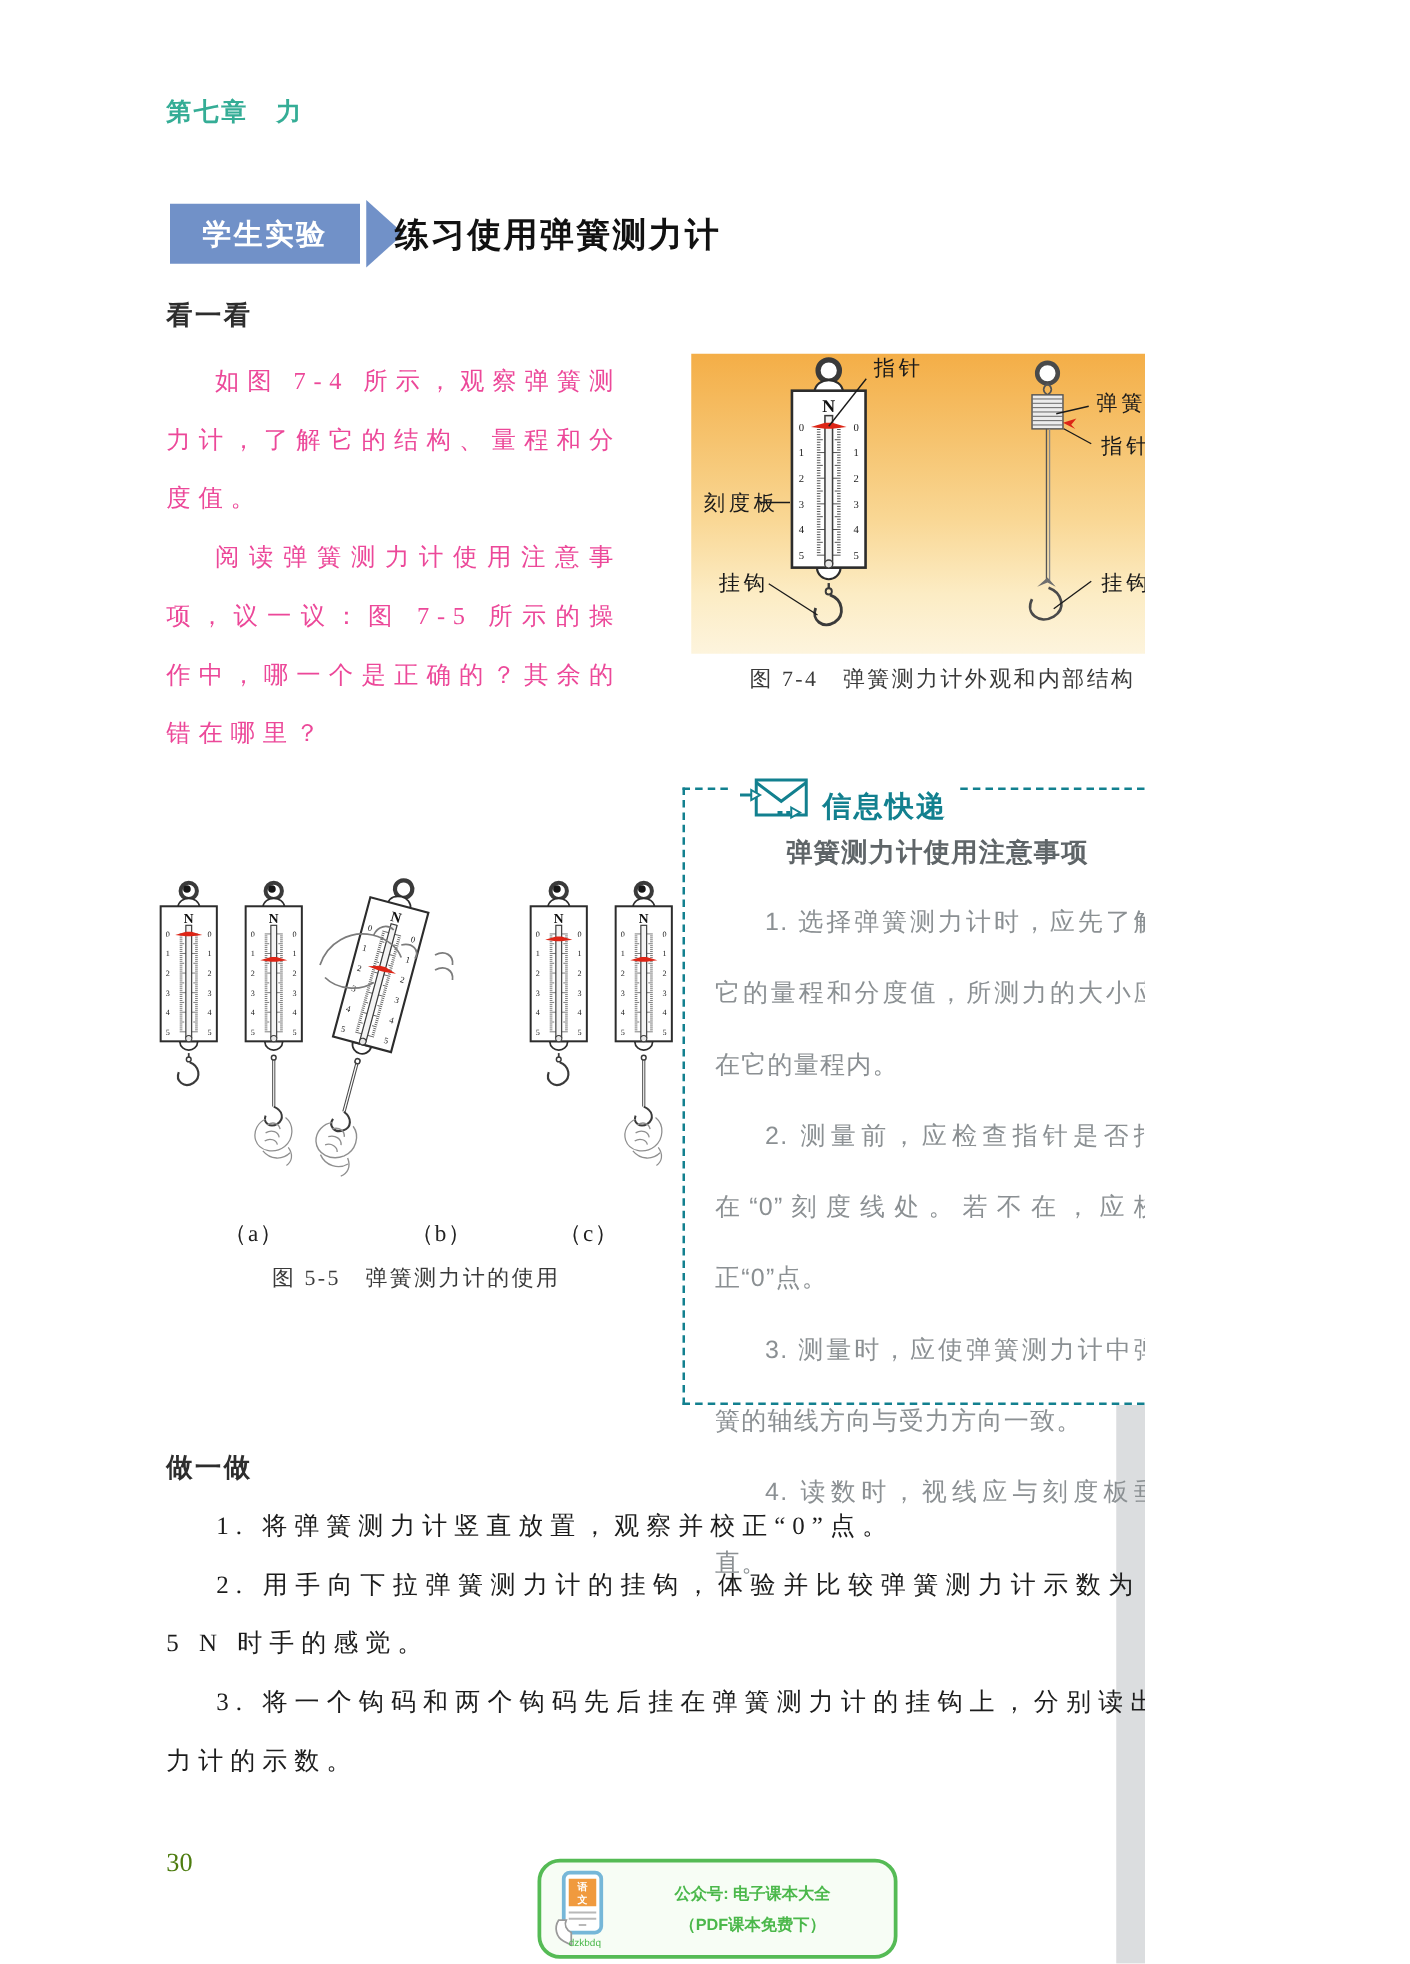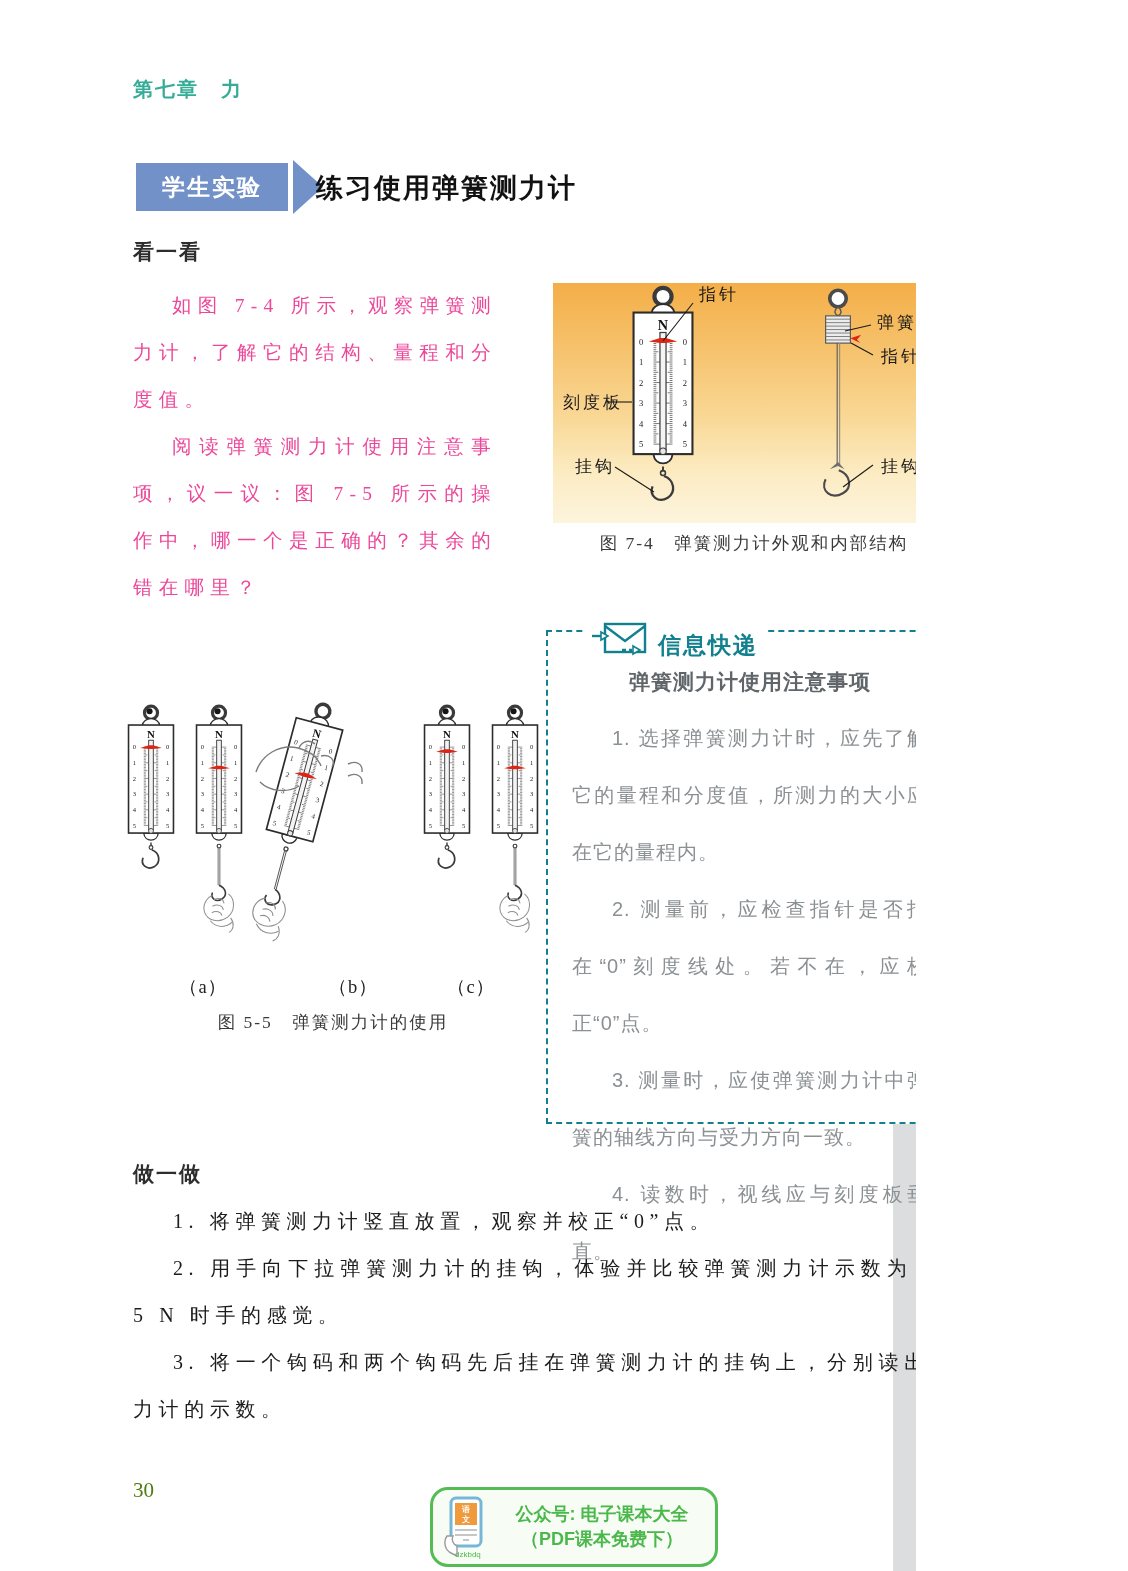--- a/index.html
+++ b/index.html
@@ -66,21 +66,21 @@
                 text-indent:2em;letter-spacing:0.05em;}
 
   
   .pagenum{position:absolute;left:133px;top:1478px;font-size:21px;color:#4d7c0f;}
 
   
   .wm{position:absolute;left:430px;top:1487px;width:282px;height:74px;border:3px solid #55bb55;
       border-radius:18px;background:#f7fdf5;display:flex;align-items:center;}
   .wm-icon{margin-left:10px;width:46px;height:62px;flex:0 0 auto;position:relative;}
   .wm-text{flex:1;text-align:center;font-family:"Liberation Sans",sans-serif;font-weight:bold;
-           color:#4bb84b;font-size:18px;line-height:25px;letter-spacing:0px;}
+           color:#4bb84b;font-size:13px;line-height:25px;letter-spacing:0px;}
   .wm-sub{position:absolute;left:12px;bottom:-1px;font-size:8px;color:#4bb84b;
           font-family:"Liberation Sans",sans-serif;}
 </style>
 </head>
 <body>
 
 <div class="page">
 
   <div class="page-edge"></div>
 

